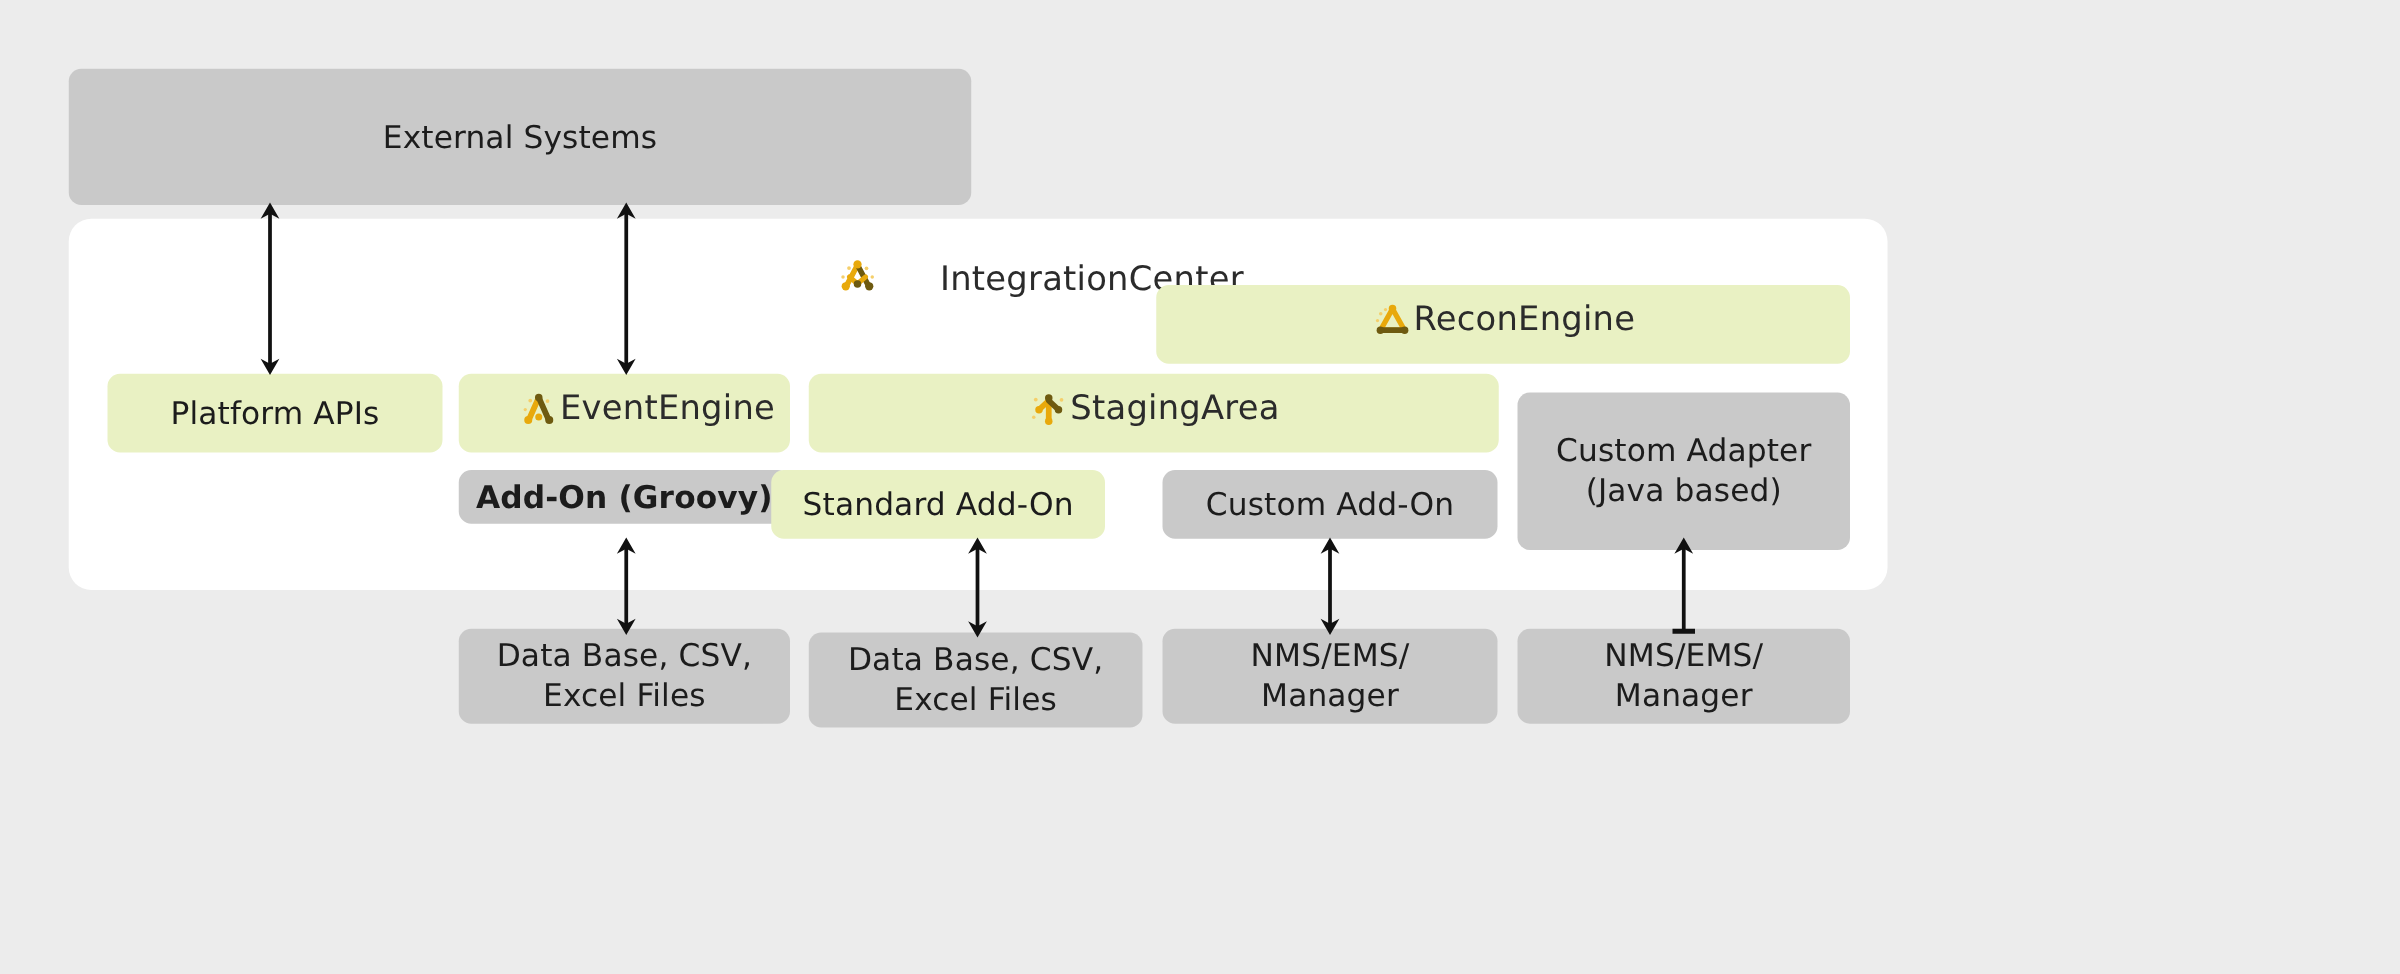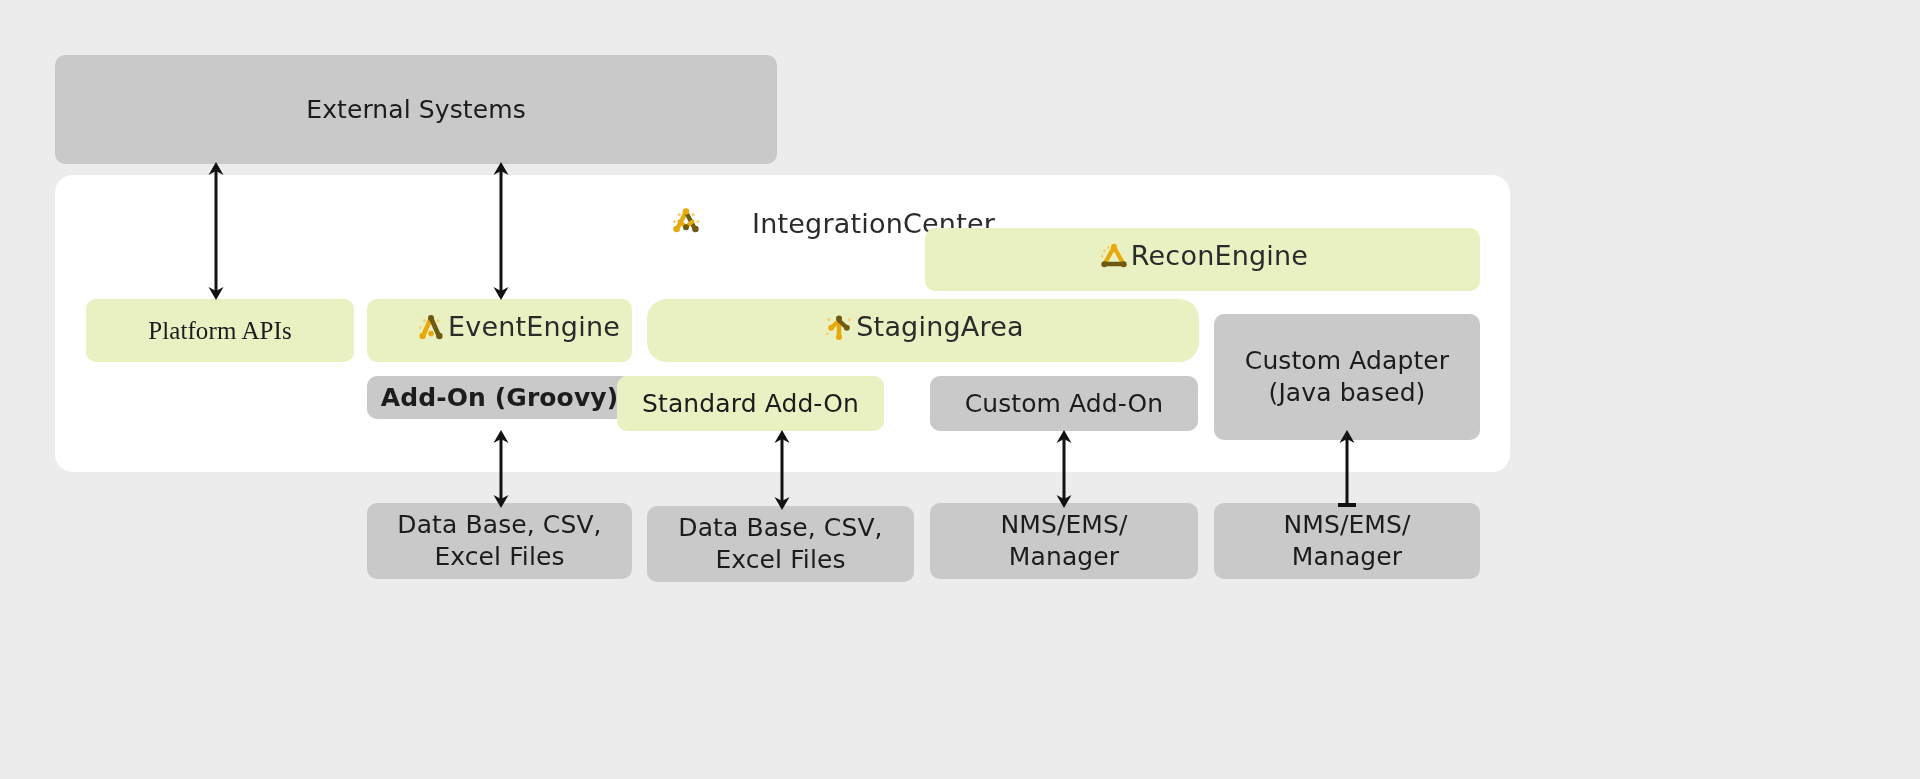--- a/index.html
+++ b/index.html
@@ -109,21 +109,21 @@
           <circle cx="26.7" cy="25.2" r="3.0" fill="#6e5a10"></circle>
           <circle cx="7.6" cy="12.0" r="1.4" fill="#f5cf6a"></circle>
           <circle cx="11.4" cy="8.6" r="1.3" fill="#f5cf6a"></circle>
           <circle cx="5.0" cy="17.4" r="1.3" fill="#f5cf6a"></circle>
         </svg>
       </span>
       <span class="prod-text">ReconEngine</span>
     </span>
   </div>
 
-  <div class="box lime" style="left:86px; top:299px; width:268px; height:63px;font-family:Liberation Serif, serif;">
+  <div class="box lime" style="left:86px; top:299px; width:268px; height:63px;">
     <span class="box-label">Platform APIs</span>
   </div>
 
   <div class="box lime" style="left:367px; top:299px; width:265px; height:63px;padding-left:35px;">
     <span class="prod">
       <span class="ico">
         <svg width="34" height="34" viewBox="0 0 34 34">
 
           <path d="M17 8 L9 26" stroke="#e8a90c" stroke-width="4.6" stroke-linecap="round" fill="none"></path>
           <path d="M17 8 L25 26" stroke="#6e5a10" stroke-width="4.6" stroke-linecap="round" fill="none"></path>
@@ -133,21 +133,21 @@
           <circle cx="17" cy="23.6" r="2.8" fill="#e8a90c"></circle>
           <circle cx="10.2" cy="10.4" r="1.5" fill="#f5cf6a"></circle>
           <circle cx="24.0" cy="10.8" r="1.5" fill="#f5cf6a"></circle>
           <circle cx="6.2" cy="17.6" r="1.3" fill="#f5cf6a"></circle>
         </svg>
       </span>
       <span class="prod-text">EventEngine</span>
     </span>
   </div>
 
-  <div class="box lime" style="left:647px; top:299px; width:552px; height:63px;border-radius:20px;">
+  <div class="box lime" style="left:647px; top:299px; width:552px; height:63px;">
     <span class="prod">
       <span class="ico">
         <svg width="34" height="34" viewBox="0 0 34 34">
 
           <path d="M17 8 L17 27" stroke="#e8a90c" stroke-width="4.6" stroke-linecap="round"></path>
           <path d="M17 10.5 L9.5 17.5" stroke="#e8a90c" stroke-width="4.4" stroke-linecap="round" fill="none"></path>
           <path d="M17 10.5 L24.5 17.5" stroke="#6e5a10" stroke-width="4.4" stroke-linecap="round" fill="none"></path>
           <circle cx="17" cy="8.4" r="3.0" fill="#6e5a10"></circle>
           <circle cx="9.2" cy="17.8" r="3.0" fill="#e8a90c"></circle>
           <circle cx="24.8" cy="17.8" r="3.0" fill="#6e5a10"></circle>

